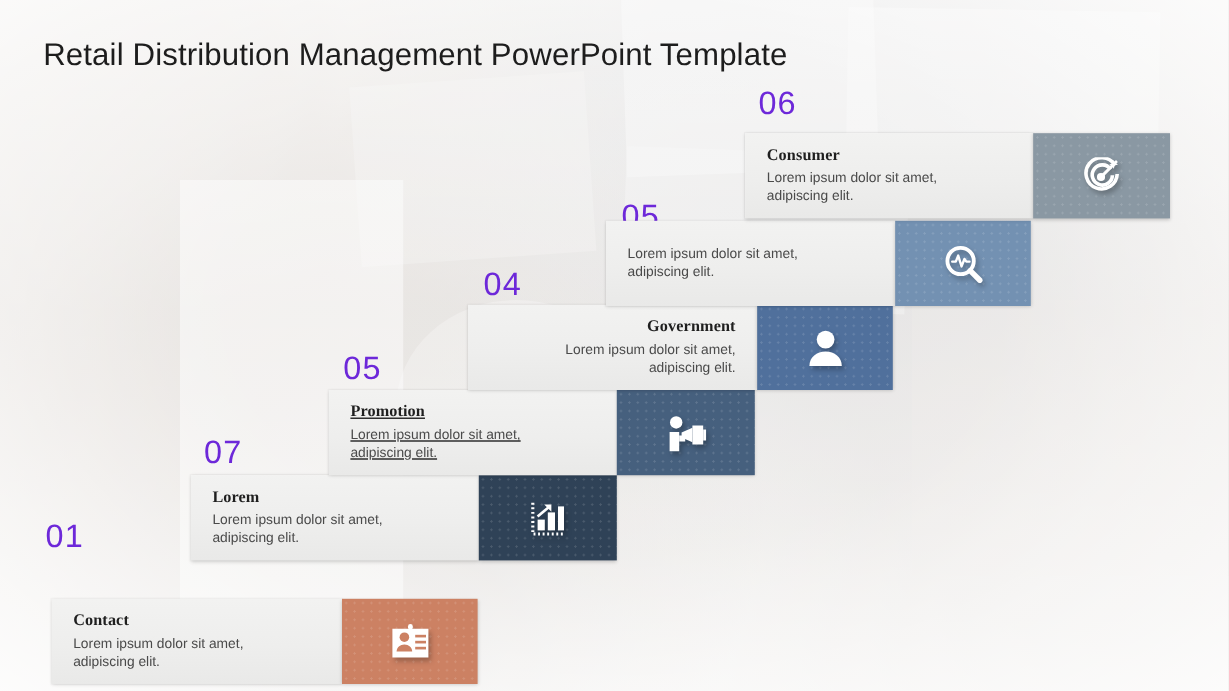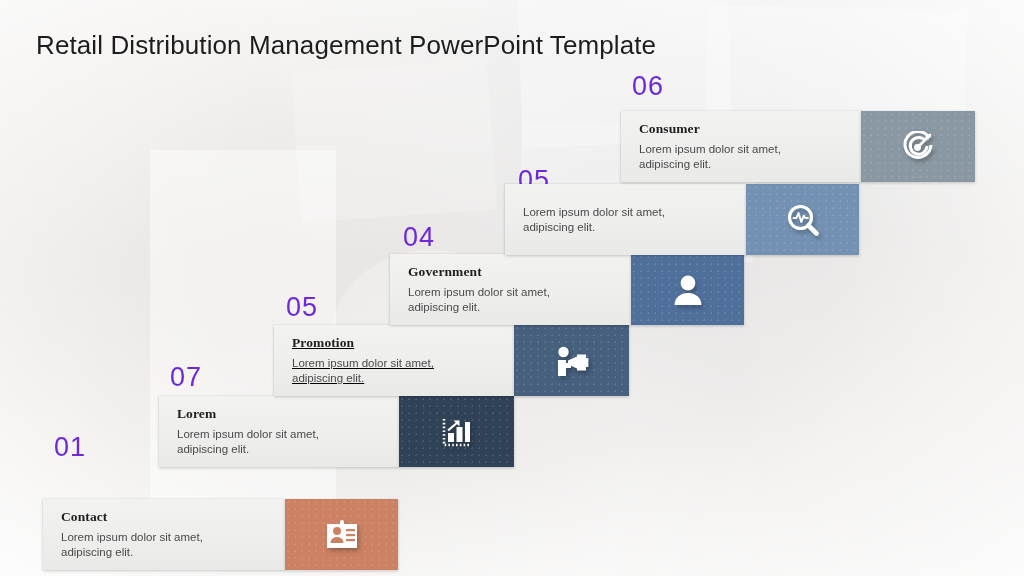--- a/index.html
+++ b/index.html
@@ -88,21 +88,21 @@
     <div class="bg-shape s5"></div>
     <div class="bg-shape s6"></div>
     <div class="bg-shape s7"></div>
     <div class="bg-shape s8"></div>
   </div>
   <div class="bg-layer bg-wash"></div>
   <div class="bg-layer bg-vignette"></div>
 
   <div class="title">Retail Distribution Management PowerPoint Template</div>
 
-  <div class="step-num" style="left:54px;top:434px;text-align:right;">01</div>
+  <div class="step-num" style="left:38px;top:434px;text-align:right;">01</div>
   <div class="step" style="left:43px;top:467px;margin-top:32px;">
     <div class="step-card" style="width:242px;height:71px;">
       <div class="step-title">Contact</div>
       <div class="step-desc">Lorem ipsum dolor sit amet,
 adipiscing elit.</div>
     </div>
     <div class="step-icon" style="width:113px;height:71px;background-color:#cc8163;">
       <span>
         <svg width="34" height="30" viewBox="0 0 34 30" fill="#ffffff" xmlns="http://www.w3.org/2000/svg">
           <path d="M2 4h30v24H2z" fill="#ffffff"></path>
@@ -153,21 +153,21 @@
           <path d="M11 18h5v5h-5z"></path>
           <path d="M13 15.5l9-4v12l-9-4z"></path>
           <path d="M22 9.5h9v16h-9z"></path>
           <path d="M31 13h2.4v9H31z"></path>
         </svg>
       </span>
     </div>
   </div>
 
   <div class="step-num" style="left:403px;top:224px;">04</div>
-  <div class="step" style="left:390px;top:254px;">
+  <div class="step" style="left:390px;top:254px;text-align:right;">
     <div class="step-card" style="width:241px;height:71px;">
       <div class="step-title">Government</div>
       <div class="step-desc">Lorem ipsum dolor sit amet,
 adipiscing elit.</div>
     </div>
     <div class="step-icon" style="width:113px;height:71px;background-color:#50709c;">
       <span>
         <svg width="30" height="32" viewBox="0 0 30 32" fill="#ffffff" xmlns="http://www.w3.org/2000/svg">
           <circle cx="15" cy="9" r="7.4"></circle>
           <path d="M1.5 31c0-7.2 6.1-12 13.5-12s13.5 4.8 13.5 12z"></path>

